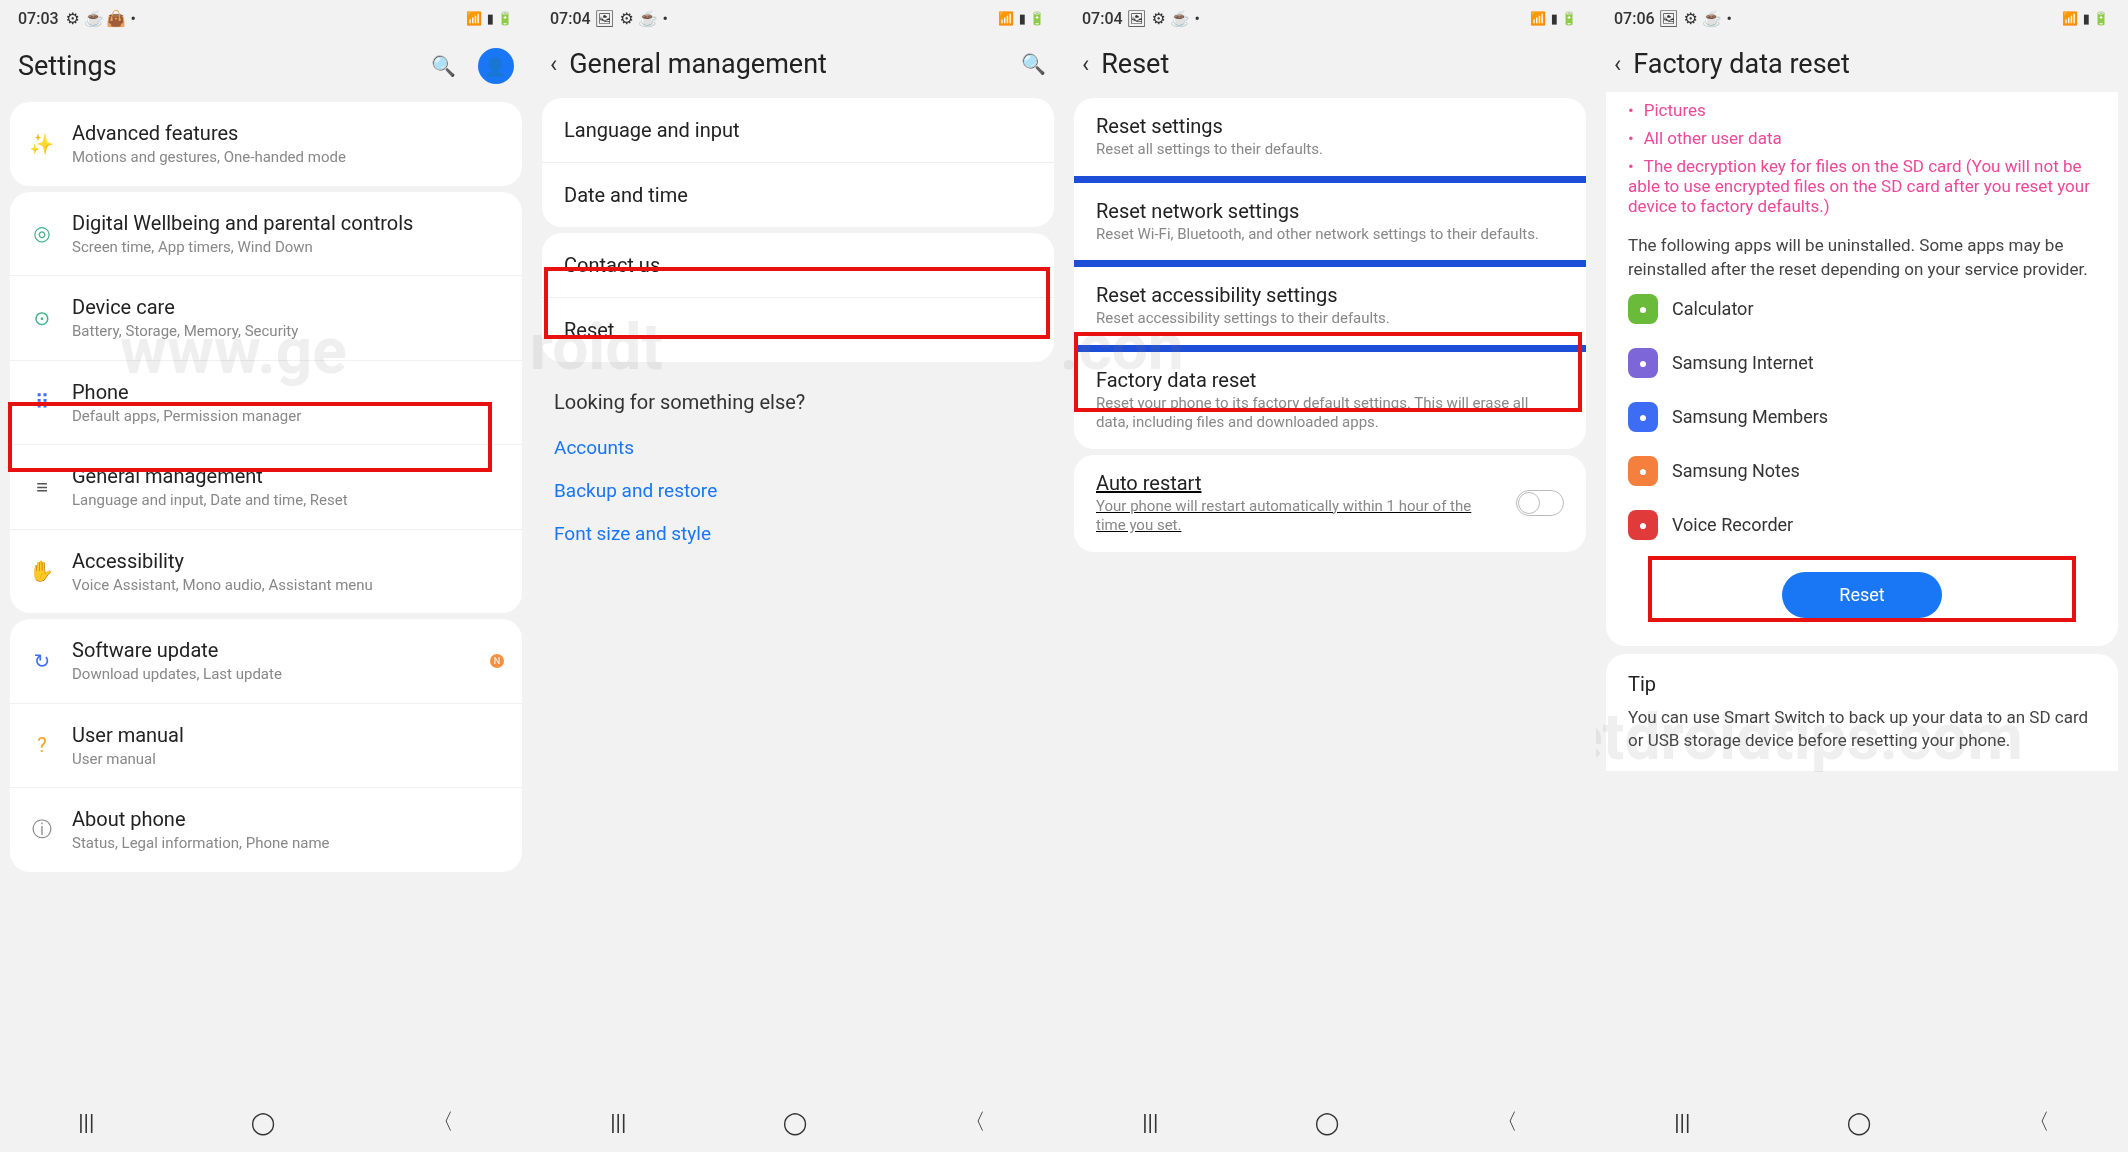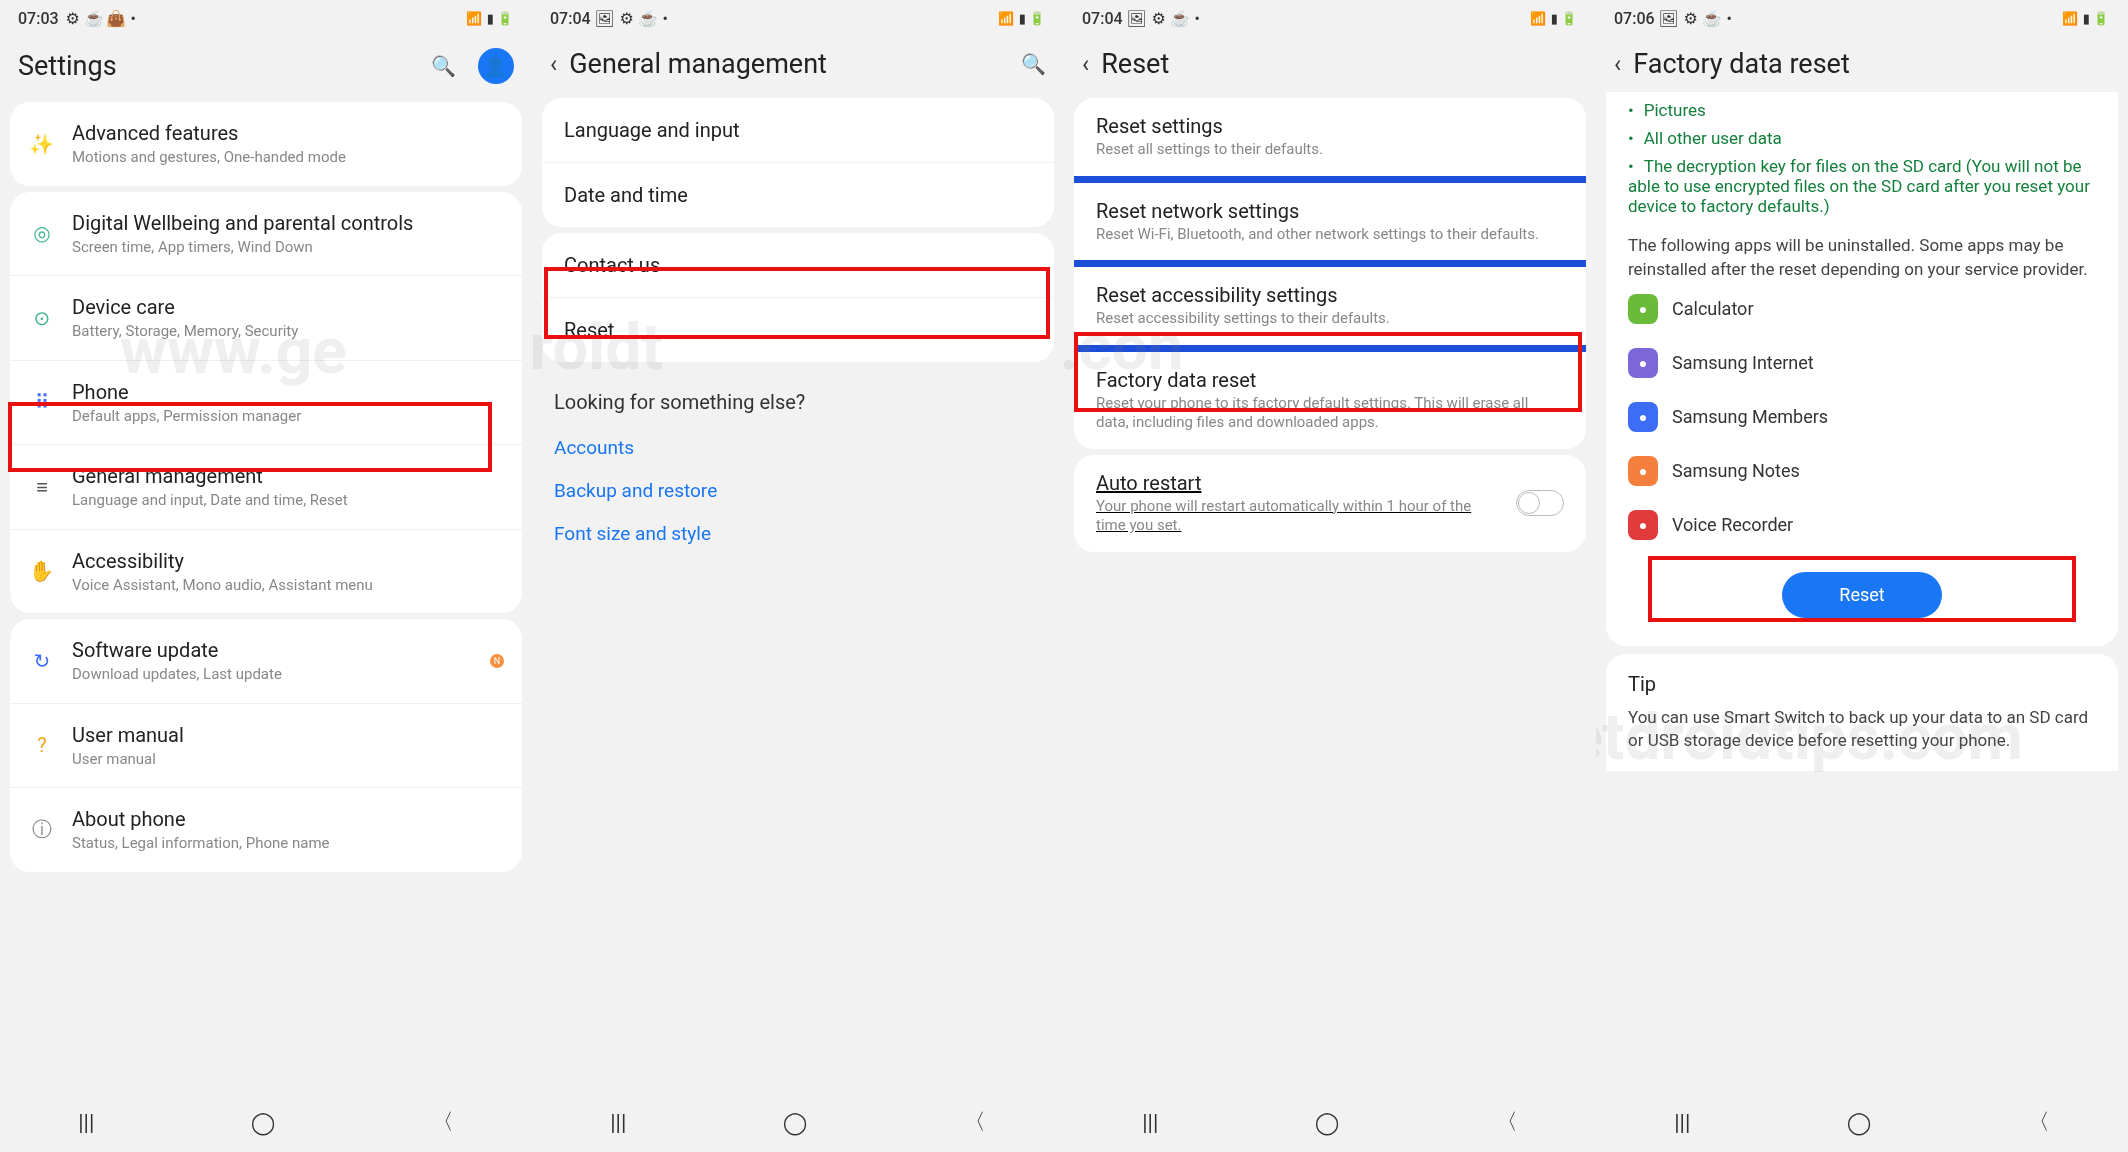--- a/index.html
+++ b/index.html
@@ -36,21 +36,21 @@
 .reset-item:last-child { border-bottom: none; }
 .reset-title { font-size: 20px; color: #222; }
 .reset-sub { font-size: 15px; color: #888; margin-top: 2px; line-height: 1.3; }
 .toggle { width: 48px; height: 26px; border: 1.5px solid #bbb; border-radius: 13px; position: relative; }
 .toggle::after { content: ""; width: 20px; height: 20px; border: 1.5px solid #bbb; border-radius: 50%; position: absolute; left: 1px; top: 1px; background: #fff; }
 .toggle-row { display: flex; align-items: center; gap: 12px; text-decoration: underline; }
 .toggle-row .text { flex: 1; }
 
 .content4 { background: #fff; margin: 0 10px 6px; border-radius: 0 0 20px 20px; padding: 4px 22px 28px; }
 .bullet-list { padding: 0; list-style: none; }
-.bullet-list li { font-size: 17px; color: #15803d; padding: 4px 0; }
+.bullet-list li { font-size: 17px; color: #ec4899; padding: 4px 0; }
 .bullet-list li::before { content: "•"; margin-right: 10px; }
 .para { font-size: 17px; color: #444; line-height: 1.4; margin-top: 14px; }
 .app-row { display: flex; align-items: center; gap: 14px; padding: 12px 0; }
 .app-icon { width: 30px; height: 30px; border-radius: 8px; display: flex; align-items: center; justify-content: center; color: #fff; font-size: 14px; }
 .app-label { font-size: 18px; color: #333; }
 .reset-btn { width: 160px; height: 46px; background: #1976f5; color: #fff; border-radius: 23px; border: none; font-size: 18px; display: block; margin: 20px auto 0; }
 .tip-card { background: #fff; margin: 8px 10px 0; border-radius: 20px 20px 0 0; padding: 18px 22px; }
 .tip-title { font-size: 20px; color: #222; margin-bottom: 10px; }
 .tip-body { font-size: 17px; color: #444; line-height: 1.4; }
 .tip-body .link { color: #404040; }

